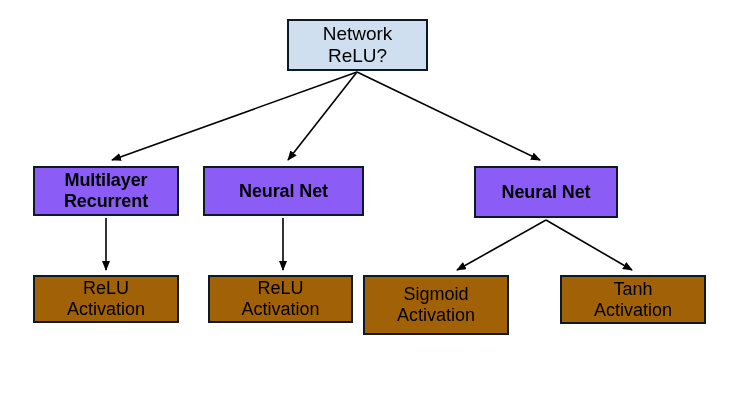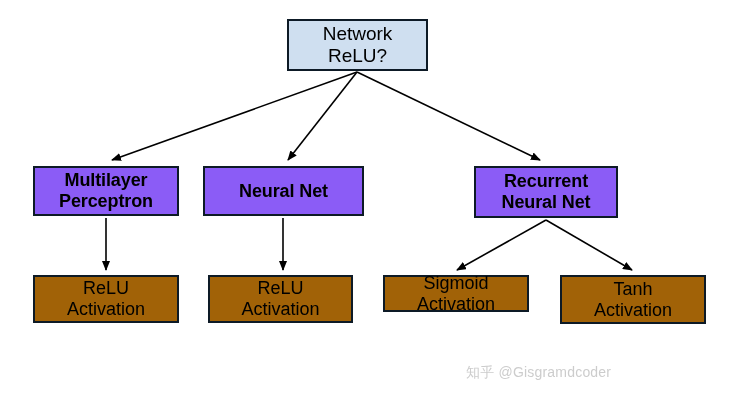--- a/index.html
+++ b/index.html
@@ -57,21 +57,21 @@
     font-size: 18px;
     font-weight: 400;
   }
   
   #node-root        { left: 287px; top: 19px;  width: 141px; height: 52px; }
   #node-mlp         { left: 33px;  top: 166px; width: 146px; height: 50px; }
   #node-cnn         { left: 203px; top: 166px; width: 161px; height: 50px; }
   #node-rnn         { left: 474px; top: 166px; width: 144px; height: 52px; }
   #node-relu-1      { left: 33px;  top: 275px; width: 146px; height: 48px; }
   #node-relu-2      { left: 208px; top: 275px; width: 145px; height: 48px; }
-  #node-sigmoid     { left: 383px; top: 275px; width: 146px; height: 37px; }
+  #node-sigmoid     { left: 363px; top: 275px; width: 146px; height: 60px; }
   #node-tanh        { left: 560px; top: 275px; width: 146px; height: 49px; }
 
   #watermark {
     position: absolute;
     left: 466px;
     top: 360px;
     width: 266px;
     height: 26px;
     display: flex;
     align-items: center;
@@ -115,29 +115,28 @@
     <line x1="546" y1="220" x2="632" y2="270" stroke="#000000" stroke-width="1.6" marker-end="url(#arrowhead)"></line>
   </svg>
 
   <div class="node node-decision" id="node-root">
     <span class="ln">Network</span>
     <span class="ln">ReLU?</span>
   </div>
 
   <div class="node node-type" id="node-mlp">
     <span class="ln">Multilayer</span>
-    <span class="ln">Perceptron</span>
+    <span class="ln">Recurrent</span>
   </div>
 
   <div class="node node-type" id="node-cnn">
     <span class="ln">Neural Net</span>
   </div>
 
   <div class="node node-type" id="node-rnn">
-    <span class="ln">Recurrent</span>
     <span class="ln">Neural Net</span>
   </div>
 
   <div class="node node-leaf" id="node-relu-1">
     <span class="ln">ReLU</span>
     <span class="ln">Activation</span>
   </div>
 
   <div class="node node-leaf" id="node-relu-2">
     <span class="ln">ReLU</span>
@@ -147,17 +146,14 @@
   <div class="node node-leaf" id="node-sigmoid">
     <span class="ln">Sigmoid</span>
     <span class="ln">Activation</span>
   </div>
 
   <div class="node node-leaf" id="node-tanh">
     <span class="ln">Tanh</span>
     <span class="ln">Activation</span>
   </div>
 
-  <div id="watermark">
-    <span class="wm-text">知乎 @Gisgramdcoder</span>
-  </div>
 
 </div>
 
 </body></html>

